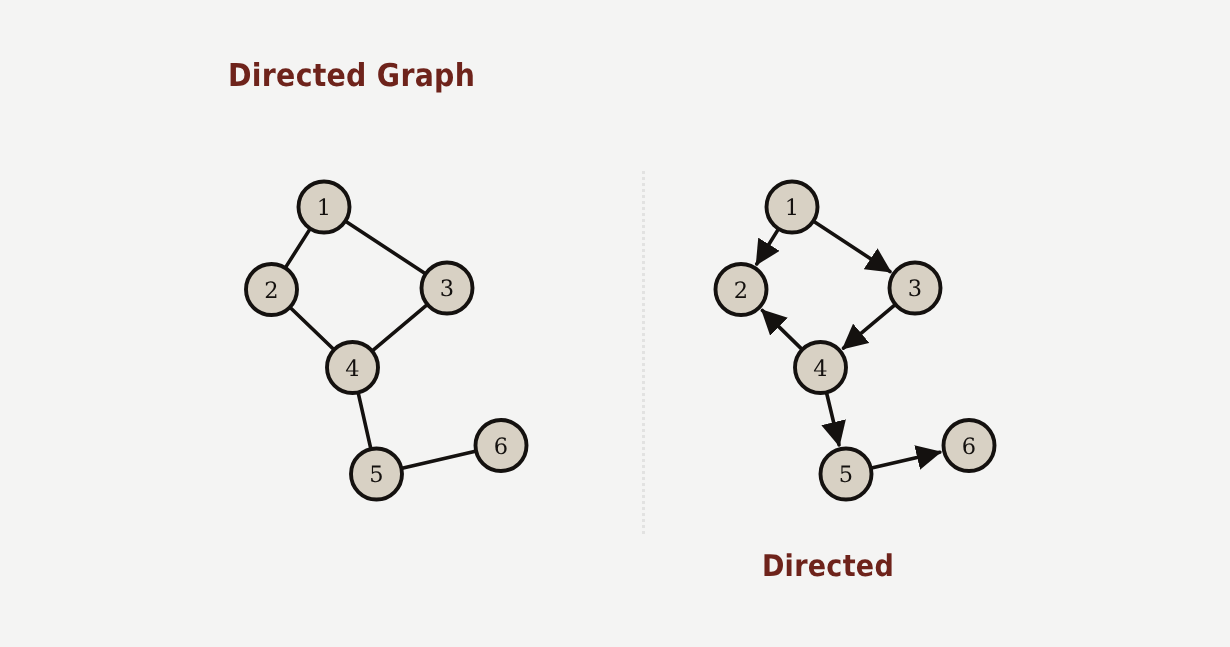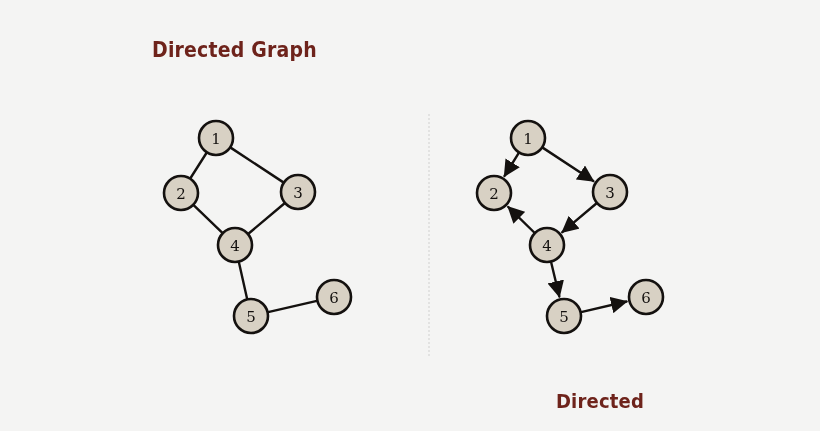--- a/index.html
+++ b/index.html
@@ -37,21 +37,21 @@
     top: 365px;
     font-family: "DejaVu Sans Condensed", "Liberation Sans Narrow", "Liberation Sans", sans-serif;
     font-size: 20px;
     font-weight: 600;
     letter-spacing: 0.2px;
     color: #6e231b;
     white-space: nowrap;
     text-align: center;
   }
   #caption-undirected { left: 180px; width: 152px; }
-  #caption-directed   { left: 524px; width: 152px; margin-top: 24px; }
+  #caption-directed   { left: 476px; width: 152px; }
 
   .divider {
     position: absolute;
     left: 428px;
     top: 114px;
     width: 0;
     height: 242px;
     border-left: 2px dotted #e2e2e1;
   }
 

